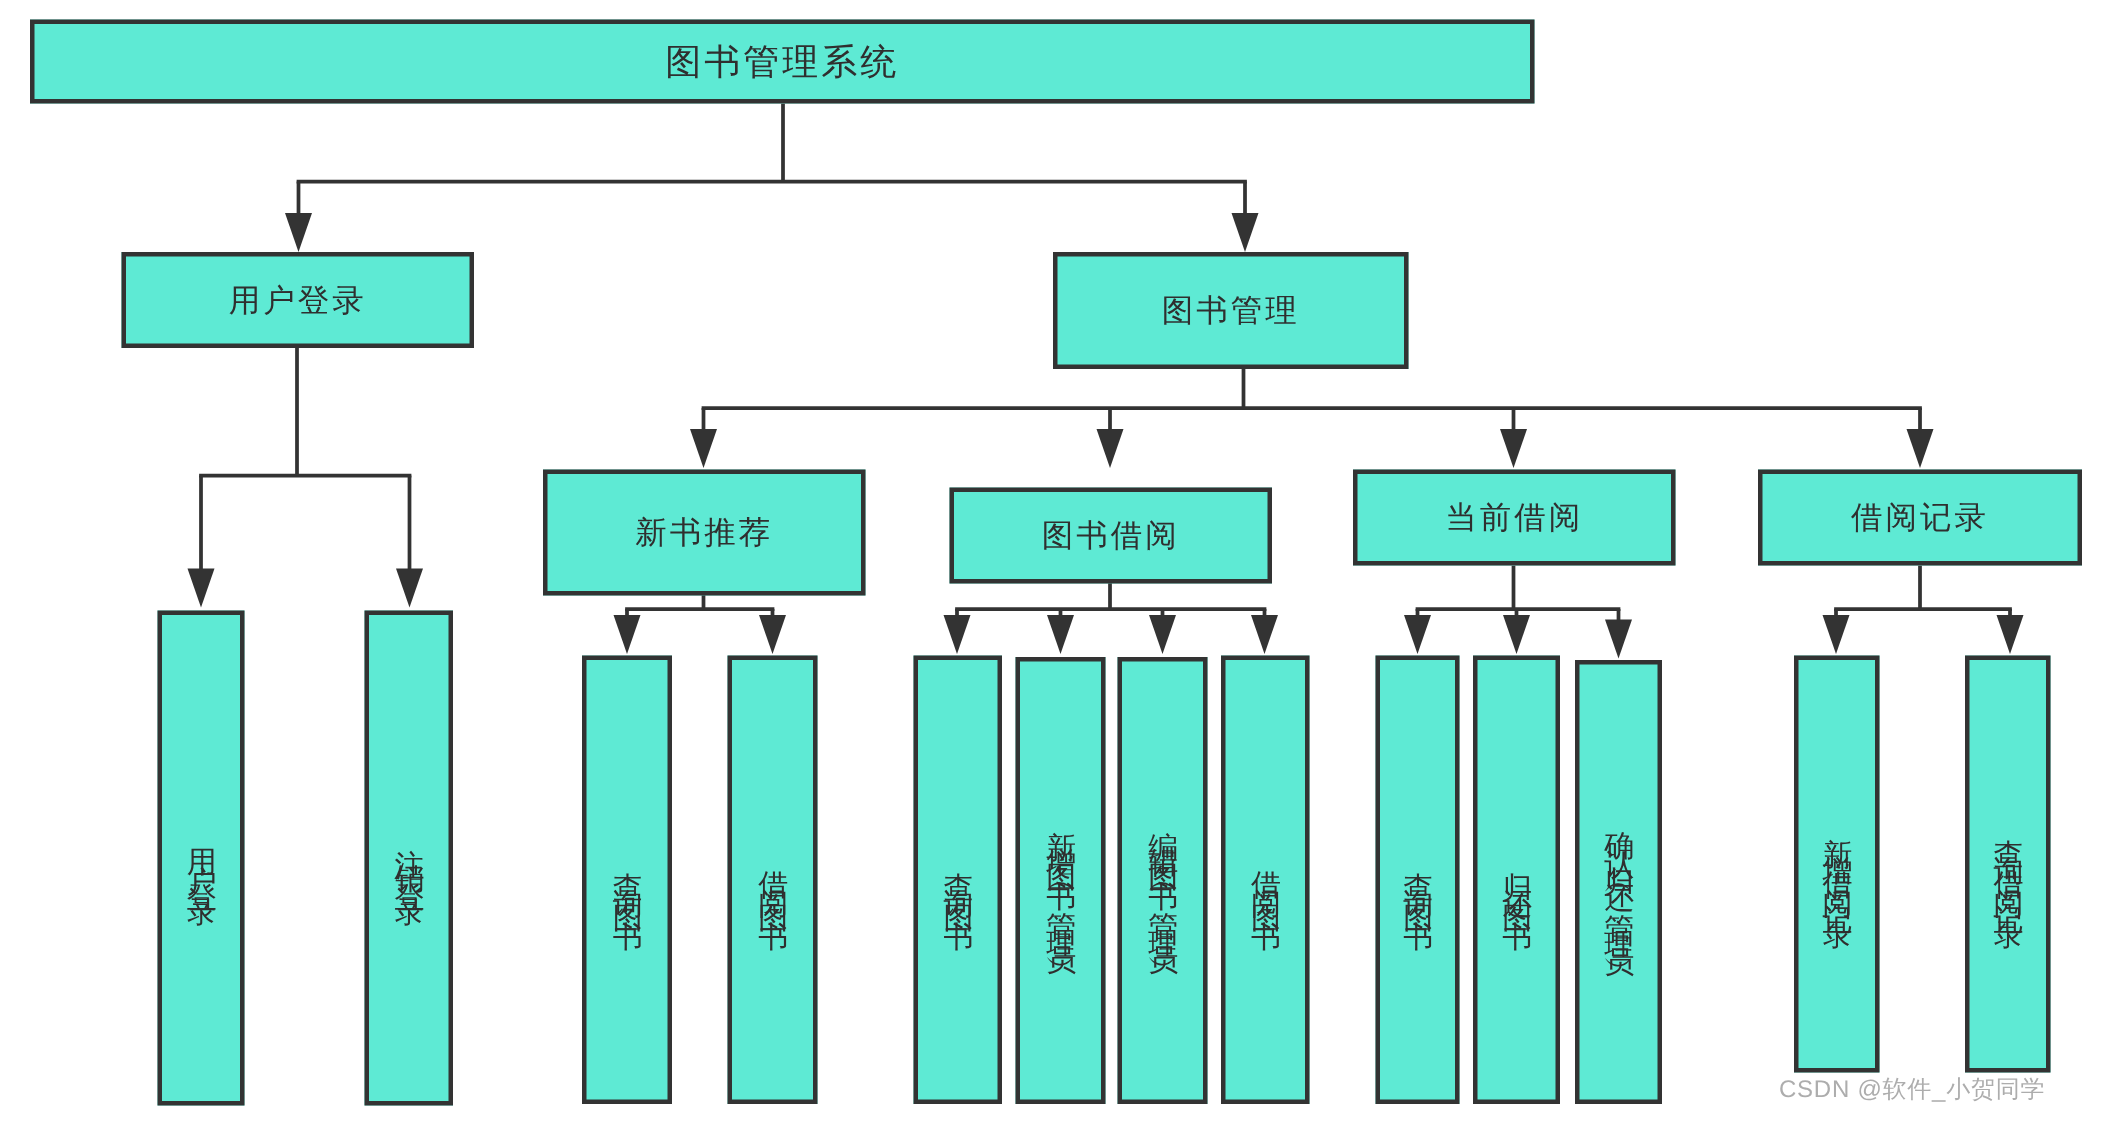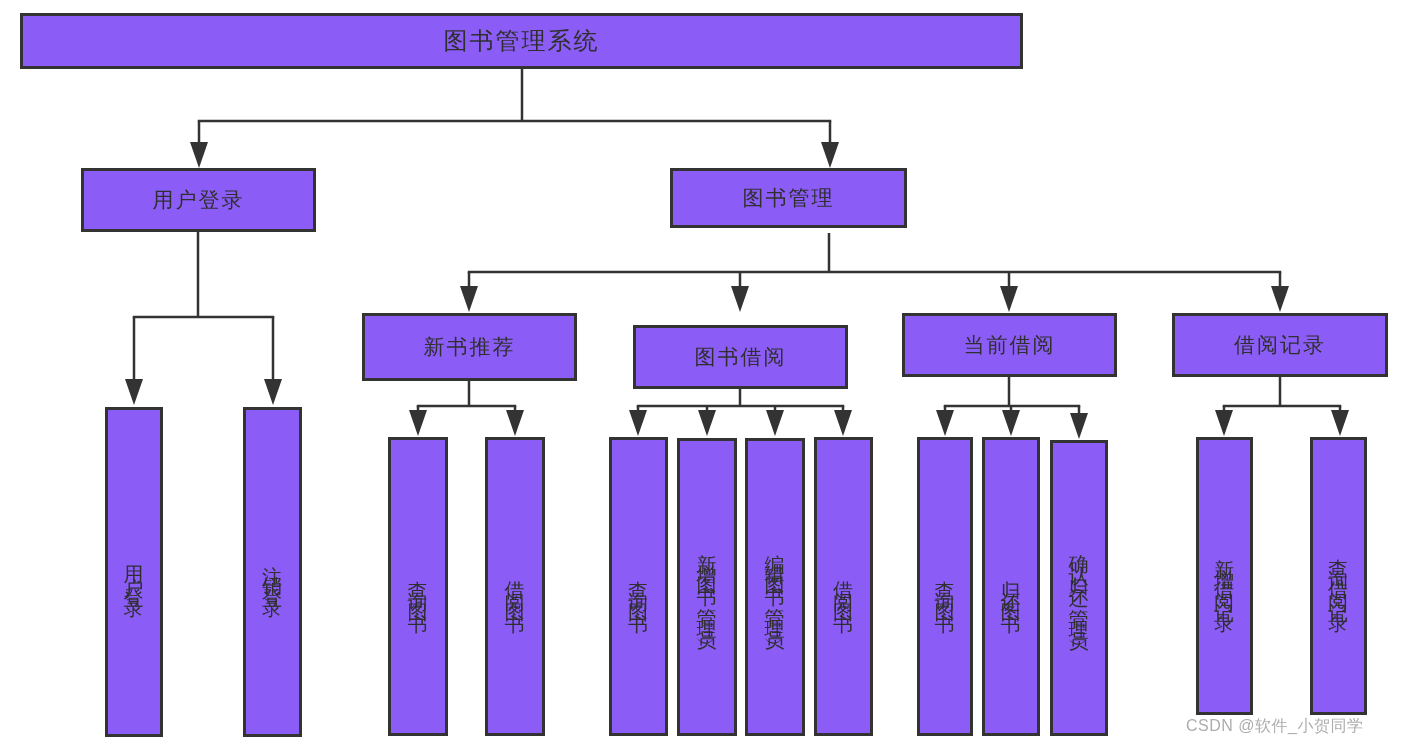--- a/index.html
+++ b/index.html
@@ -21,40 +21,40 @@
   }
   .connector-layer{
     position:absolute;left:0;top:0;width:1405px;height:747px;
     pointer-events:none;
   }
   .connector-layer line{stroke:var(--line);stroke-width:2.5;}
   .connector-layer polygon{fill:var(--line);}
   .box{
     position:absolute;
     box-sizing:border-box;
-    background:#8b5cf6;
+    background:#5eead4;
     border:3px solid var(--line);
     display:flex;align-items:center;justify-content:center;
     color:var(--text);
   }
   .h{font-size:21px;letter-spacing:2px;white-space:nowrap;}
   .root-box{font-size:24px;letter-spacing:2px;}
   .v span{
     display:block;
     writing-mode:vertical-rl;
     text-orientation:mixed;
     font-size:20px;
     letter-spacing:11px;
     line-height:1;
   }
   
   .n-root{left:20px;top:13px;width:1003px;height:56px;}
   .n-user-login{left:81px;top:168px;width:235px;height:64px;}
-  .n-book-mgmt{left:670px;top:168px;width:237px;height:60px;}
-  .n-new-books{left:362px;top:313px;width:215px;height:68px;}
+  .n-book-mgmt{left:702px;top:168px;width:237px;height:78px;}
+  .n-new-books{left:362px;top:313px;width:215px;height:84px;}
   .n-book-borrow{left:633px;top:313px;width:215px;height:64px;margin-top:12px;}
   .n-current-borrow{left:902px;top:313px;width:215px;height:64px;}
   .n-borrow-records{left:1172px;top:313px;width:216px;height:64px;font-family:Liberation Serif, serif;}
   .lf-login{left:105px;top:407px;width:58px;height:330px;}
   .lf-logout{left:243px;top:407px;width:59px;height:330px;}
   .lf-nb-query{left:388px;top:437px;width:60px;height:299px;}
   .lf-nb-borrow{left:485px;top:437px;width:60px;height:299px;}
   .lf-bb-query{left:609px;top:437px;width:59px;height:299px;}
   .lf-bb-add{left:677px;top:438px;width:60px;height:298px;}
   .lf-bb-edit{left:745px;top:438px;width:60px;height:298px;}

